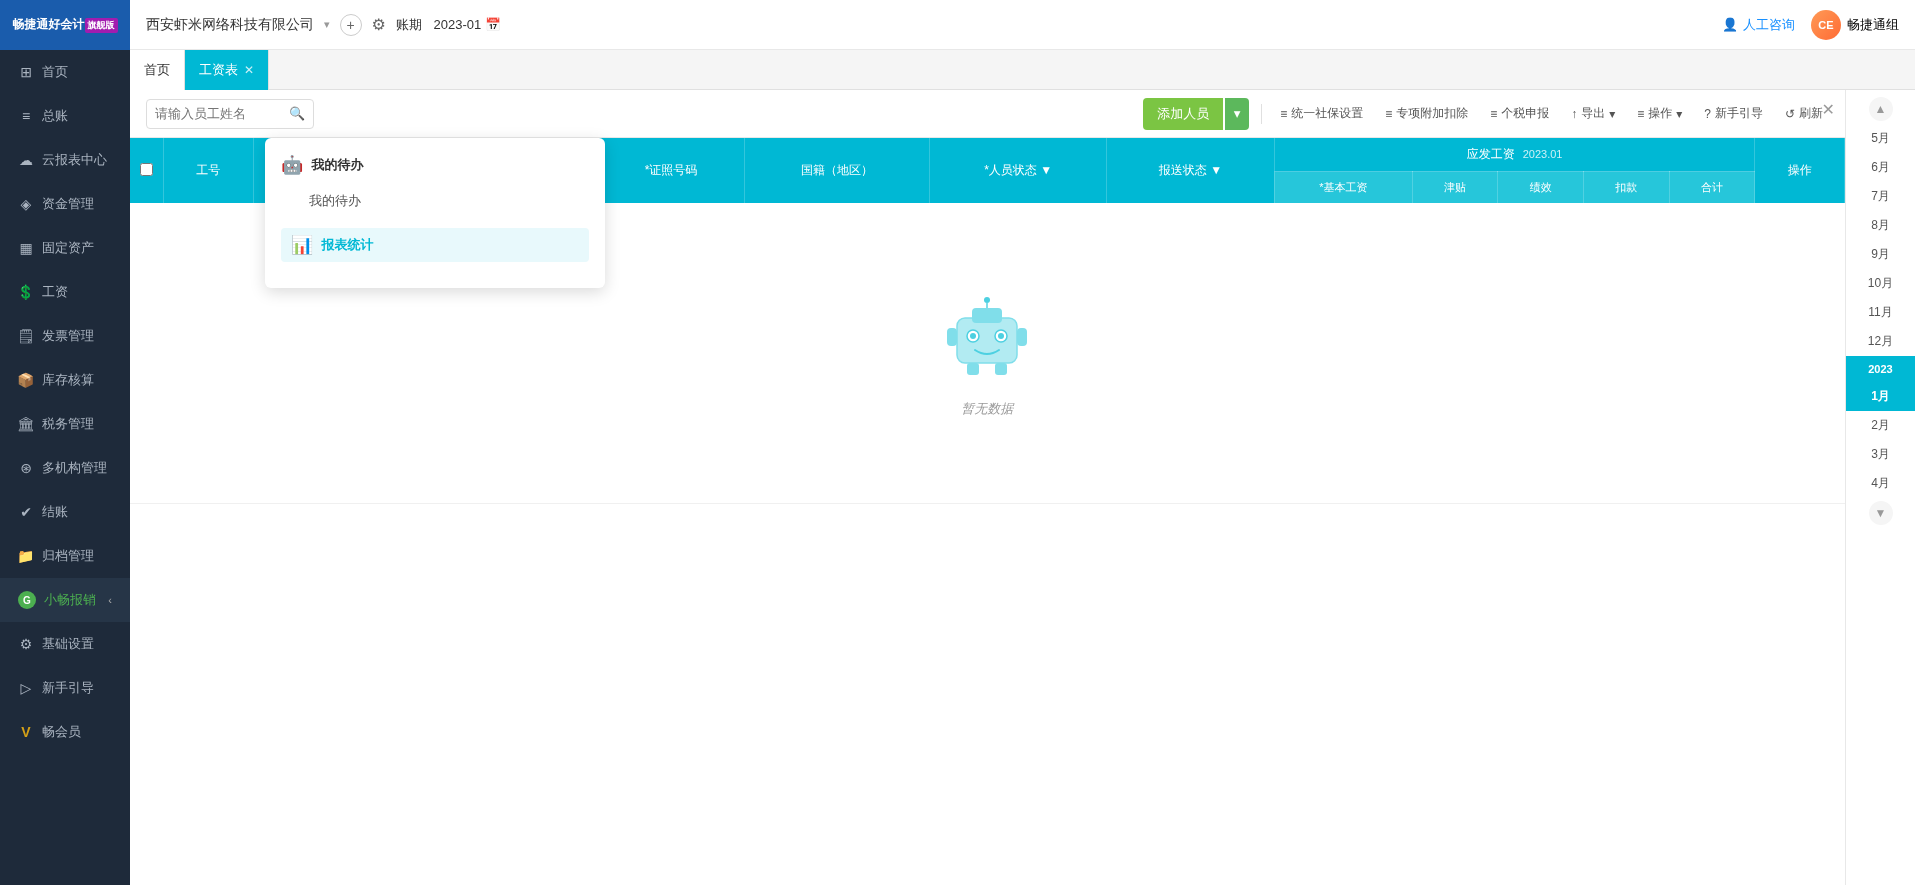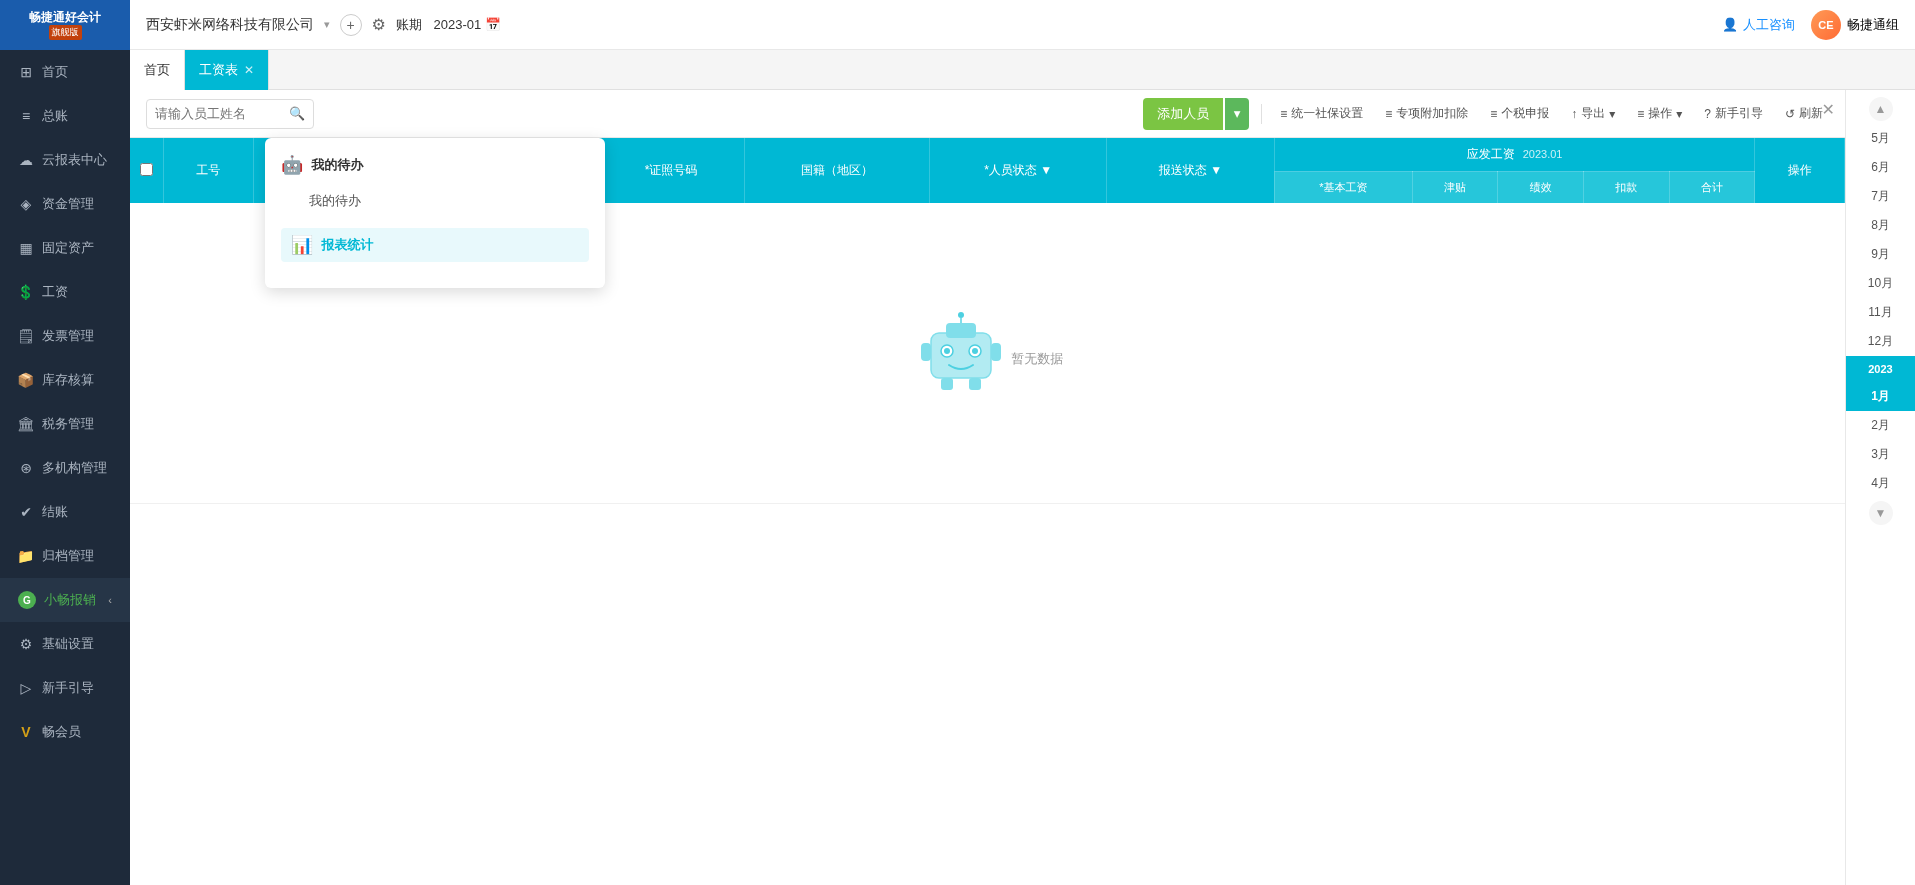--- a/index.html
+++ b/index.html
@@ -5,21 +5,21 @@
     * { box-sizing: border-box; margin: 0; padding: 0; }
     body { font-family: "Microsoft YaHei", "PingFang SC", sans-serif; font-size: 13px; background: #f0f2f5; overflow: hidden; }
 
     
     .app-container { display: flex; height: 885px; width: 1915px; }
 
     
     .sidebar { width: 130px; background: #1e2a3a; display: flex; flex-direction: column; flex-shrink: 0; }
     .sidebar-logo { height: 50px; background: #1a5cac; display: flex; align-items: center; justify-content: center; gap: 6px; padding: 0 10px; }
     .sidebar-logo-text { color: #fff; font-size: 12px; font-weight: bold; line-height: 1.3; }
-    .sidebar-logo-badge { background: #c2410c; color: #fff; font-size: 9px; padding: 1px 3px; border-radius: 2px; }
+    .sidebar-logo-badge { background: #a21caf; color: #fff; font-size: 9px; padding: 1px 3px; border-radius: 2px; font-weight: bold; }
     .sidebar-item { display: flex; align-items: center; gap: 8px; padding: 13px 18px; color: #aab4c0; cursor: pointer; font-size: 13px; }
     .sidebar-item.active-green { color: #4caf50; background: #263547; }
     .sidebar-icon { width: 16px; height: 16px; display: inline-flex; align-items: center; justify-content: center; font-size: 14px; }
 
     
     .main { flex: 1; display: flex; flex-direction: column; overflow: hidden; }
 
     
     .top-header { height: 50px; background: #fff; display: flex; align-items: center; padding: 0 16px; border-bottom: 1px solid #e8e8e8; gap: 10px; }
     .company-name { font-size: 14px; color: #333; font-weight: 500; }
@@ -58,21 +58,21 @@
     
     .table-wrap { flex: 1; overflow: auto; }
     .salary-table { width: 100%; border-collapse: collapse; }
     .salary-table thead tr { background: #00b8d4; color: #fff; }
     .salary-table th { padding: 8px 10px; font-size: 12px; font-weight: normal; border-right: 1px solid rgba(255,255,255,0.2); white-space: nowrap; text-align: center; }
     .salary-table th.sub-header { background: #26c6da; font-size: 11px; }
     .salary-table td { padding: 8px 10px; border-bottom: 1px solid #f0f0f0; text-align: center; font-size: 12px; }
     .table-checkbox { width: 30px; }
 
     
-    .empty-state { display: flex; flex-direction: row; align-items: center; justify-content: center; height: 300px; }
+    .empty-state { display: flex; flex-direction: column; align-items: center; justify-content: center; height: 300px; font-style: italic; }
     .empty-icon { width: 100px; height: 100px; }
     .empty-text { color: #999; font-size: 13px; margin-top: 12px; }
 
     
     .month-panel { width: 70px; background: #fff; border-left: 1px solid #e8e8e8; display: flex; flex-direction: column; align-items: center; padding-top: 4px; font-size: 12px; overflow-y: auto; }
     .month-item { width: 100%; text-align: center; padding: 6px 4px; cursor: pointer; color: #555; font-size: 12px; }
     .month-item.active { background: #00b8d4; color: #fff; border-radius: 0; font-weight: bold; }
     .month-nav-btn { width: 24px; height: 24px; display: flex; align-items: center; justify-content: center; cursor: pointer; color: #999; background: #f5f5f5; border-radius: 50%; margin: 3px; font-size: 12px; }
 
     
@@ -86,21 +86,21 @@
     
     .content-close-btn { position: absolute; top: 10px; right: 80px; color: #999; cursor: pointer; font-size: 16px; z-index: 10; }
   </style>
 </head>
 <body>
 
 <div class="app-container">
 
   <div class="sidebar">
     <div class="sidebar-logo">
-      <div style="display:flex;flex-direction:column;align-items:center;">
+      <div style="display:flex;flex-direction:row;align-items:center;">
         <span class="sidebar-logo-text">畅捷通好会计</span>
         <span class="sidebar-logo-badge">旗舰版</span>
       </div>
     </div>
     <div class="sidebar-item">
       <span class="sidebar-icon">⊞</span>
       <span>首页</span>
     </div>
     <div class="sidebar-item">
       <span class="sidebar-icon">≡</span>

